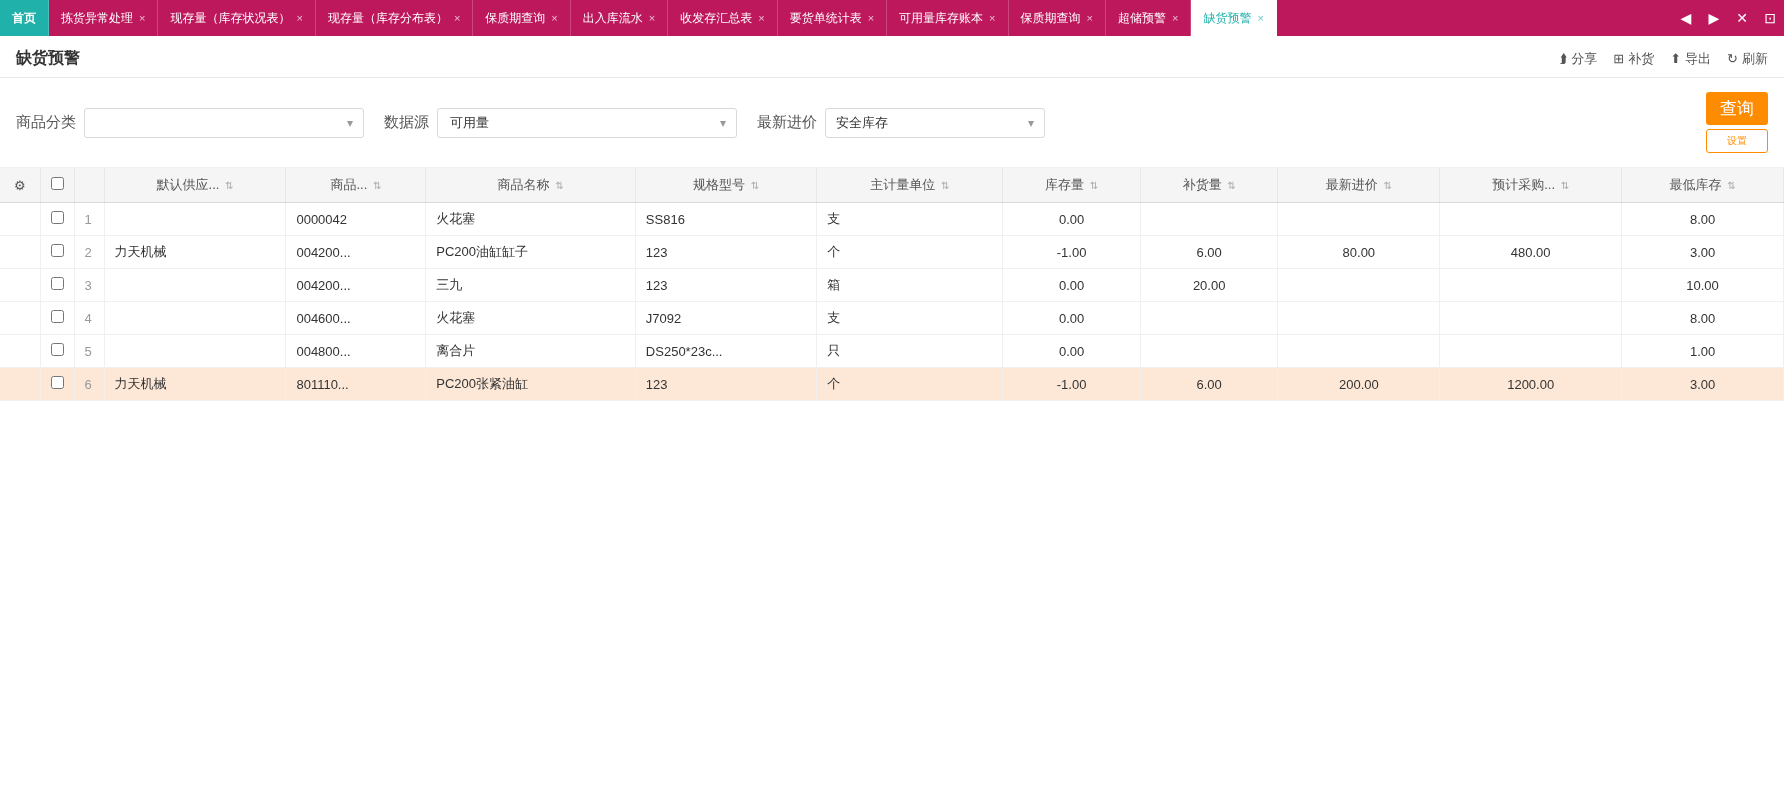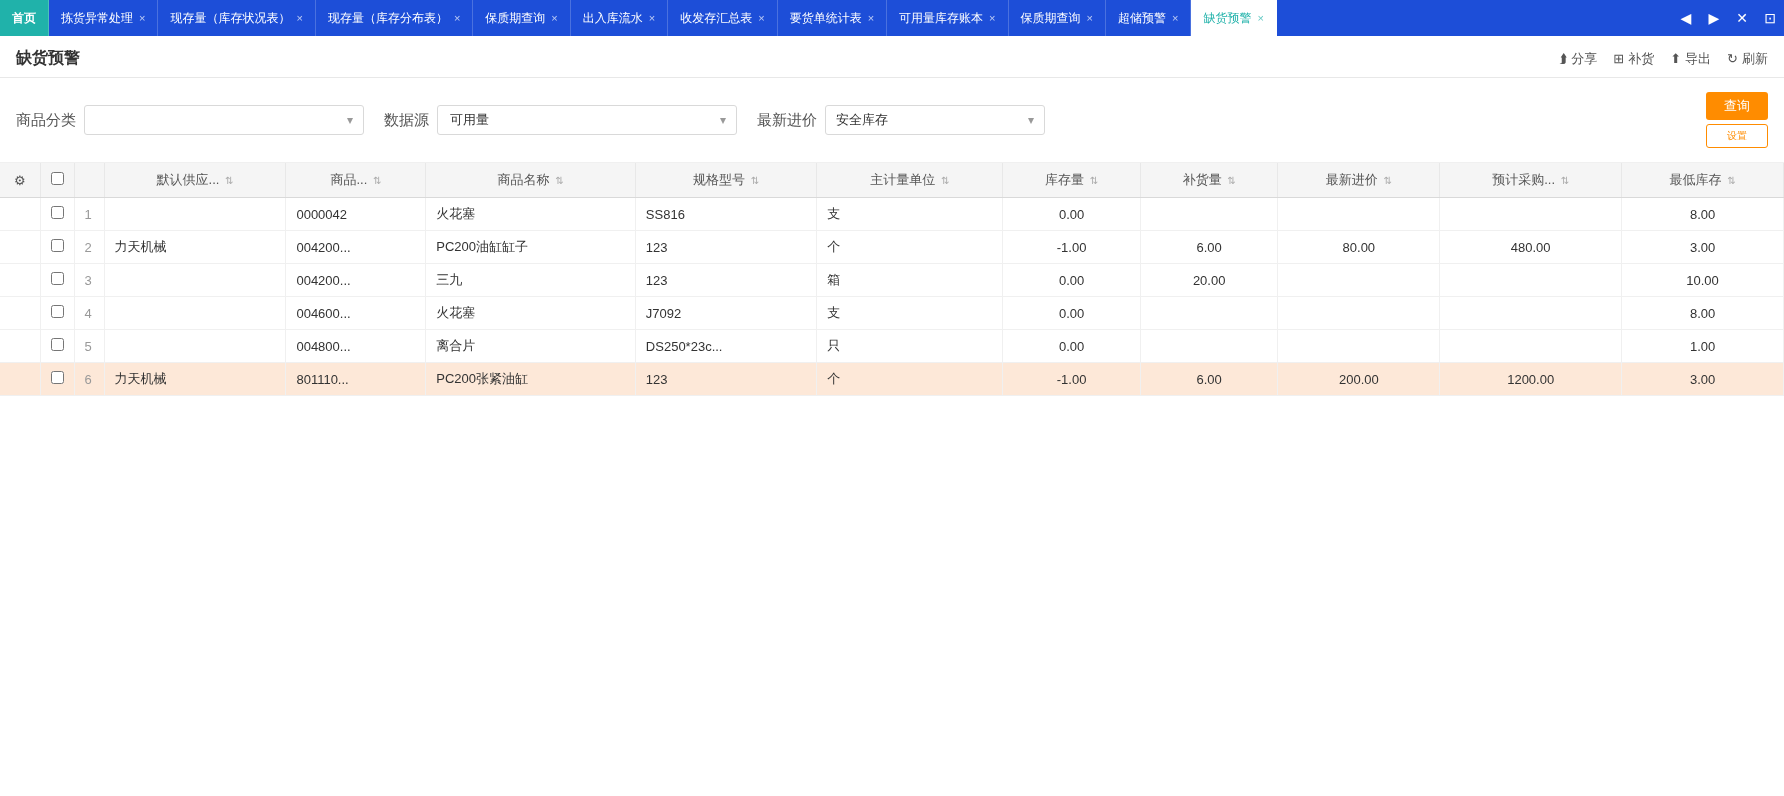--- a/index.html
+++ b/index.html
@@ -2,21 +2,21 @@
 <html><head>
   <meta charset="utf-8">
   <style>
     * { box-sizing: border-box; margin: 0; padding: 0; }
     body { font-family: 'Microsoft YaHei', Arial, sans-serif; font-size: 13px; background: #f5f5f5; color: #333; overflow-x: hidden; }
 
     
     .nav-bar {
       display: flex;
       align-items: center;
-      background: #1d4ed8;
+      background: #be185d;
       height: 36px;
       overflow: hidden;
     }
     .nav-tab {
       display: flex;
       align-items: center;
       padding: 0 12px;
       height: 36px;
       color: #fff;
       font-size: 12px;
@@ -124,21 +124,21 @@
       display: flex;
       flex-direction: column;
       gap: 4px;
     }
     .btn-query {
       background: #ff8c00;
       color: #fff;
       border: none;
       border-radius: 3px;
       padding: 5px 11px;
-      font-size: 13px;
+      font-size: 17px;
       cursor: pointer;
       min-width: 60px;
     }
     .btn-settings {
       background: #fff;
       color: #ff8c00;
       border: 1px solid #ff8c00;
       border-radius: 3px;
       padding: 4px 20px;
       font-size: 10px;

